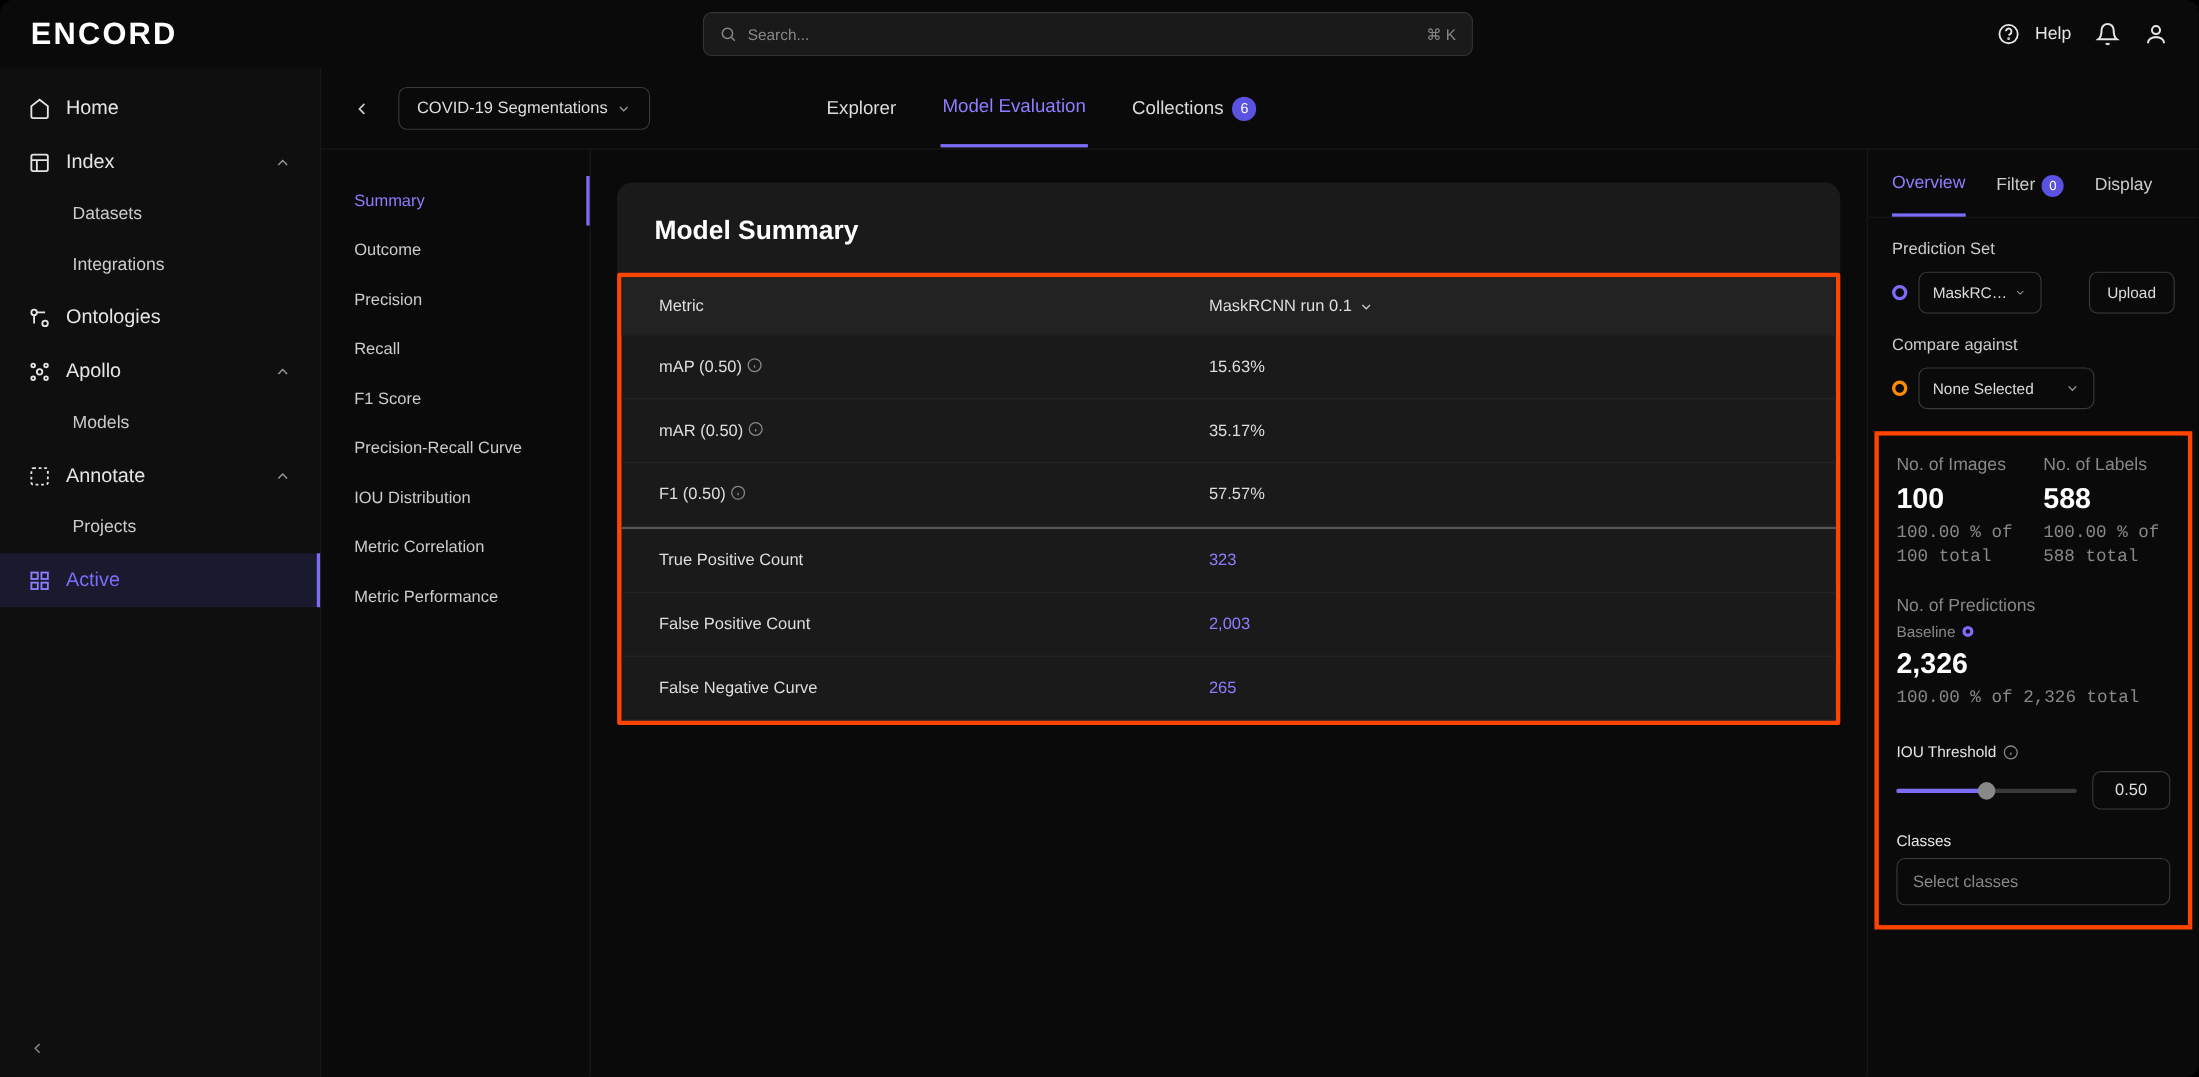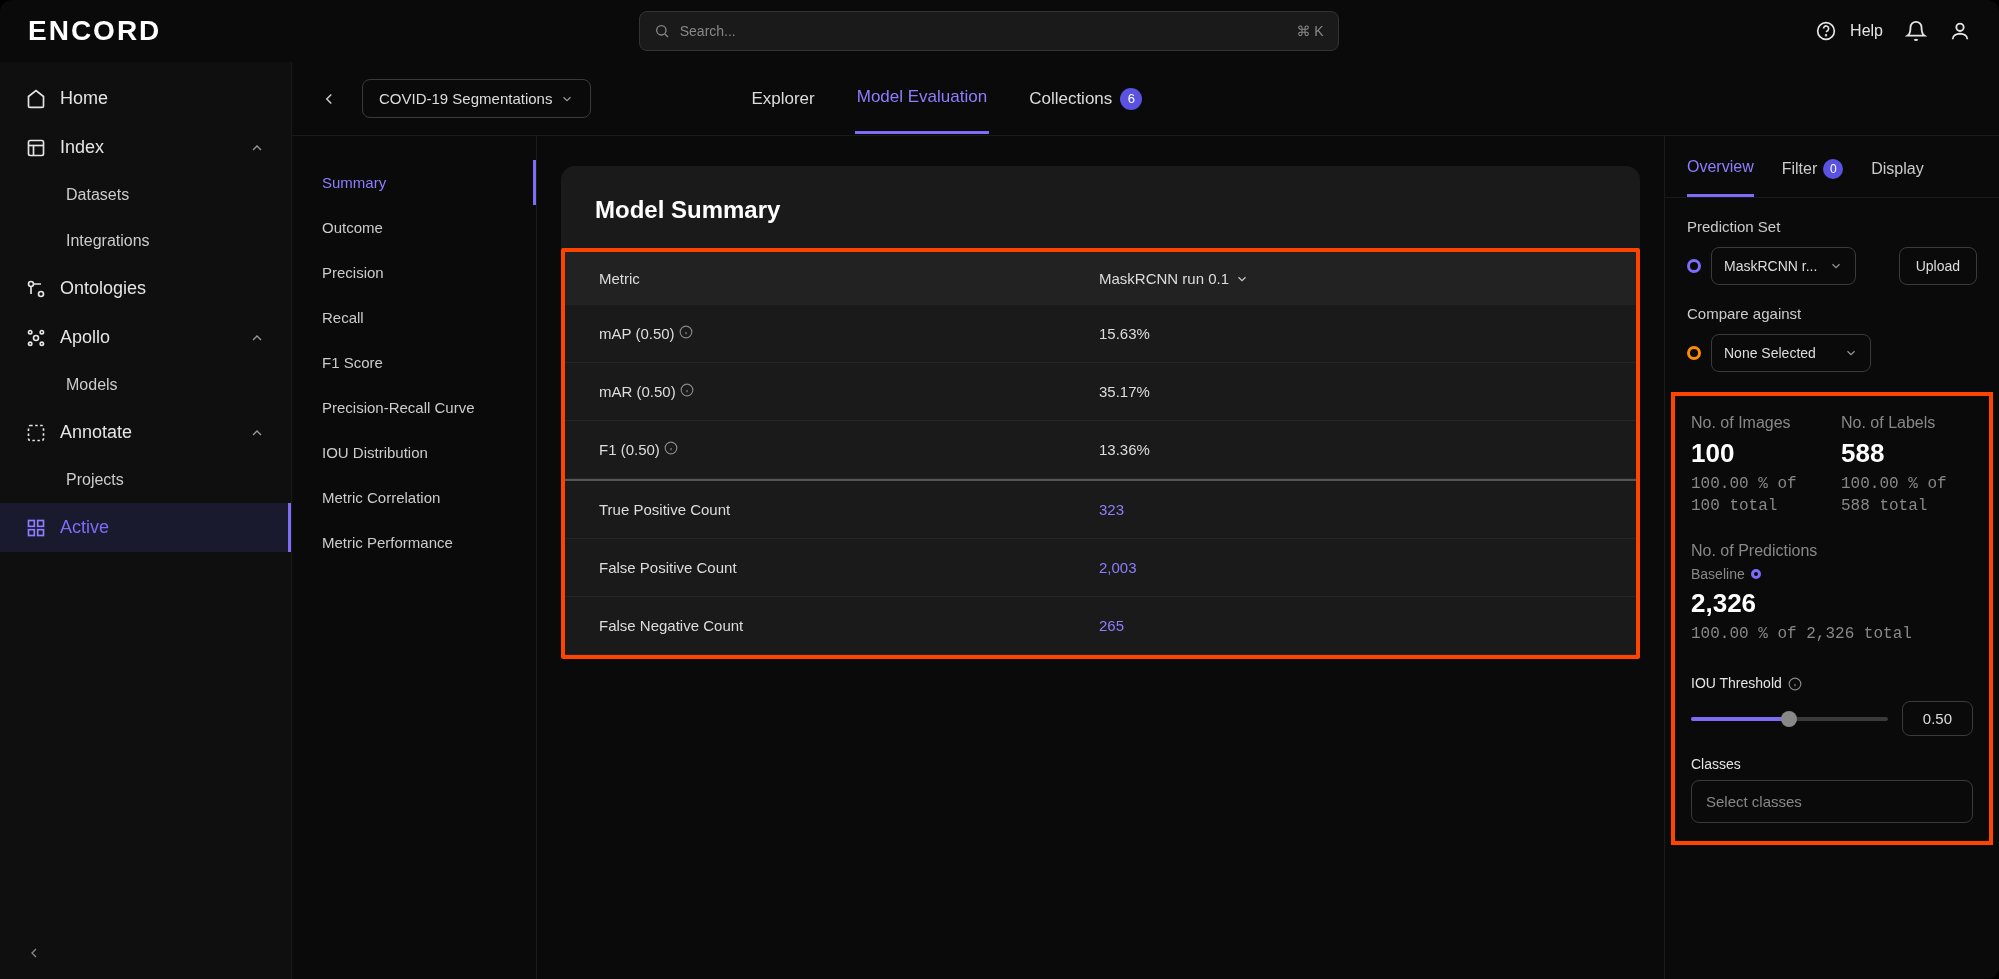--- a/index.html
+++ b/index.html
@@ -150,21 +150,21 @@
   display:flex; padding:20px 34px; border-bottom:1px solid #252525;
   font-size:15px; color:#ddd;
 }
 .trow .tc1 { width:500px; display:flex; align-items:flex-start; gap:4px; }
 .trow .tc2 { color:#ddd; }
 .trow .tc2.link { color:#8d7eff; }
 .trow.sep { border-top:2px solid #555; }
 .info-ic { display:inline-flex; }
 
 .rpanel {
-  width: 335px;
+  width: 302px;
   border-left:1px solid #1a1a1a;
   display:flex; flex-direction:column;
 }
 .rtabs { display:flex; gap:28px; padding: 22px 22px 0; border-bottom:1px solid #1a1a1a; }
 .rtab { color:#ccc; font-size:16px; padding-bottom:18px; cursor:pointer; display:flex; align-items:center; gap:6px;}
 .rtab.active { color:#8d7eff; border-bottom:3px solid #7c6cf8; }
 .rtab .badge2 { background:#5a52e0; color:#fff; border-radius:50%; width:20px; height:20px; display:inline-flex; align-items:center; justify-content:center; font-size:12px;}
 .rsection { padding: 20px 22px; }
 .rsection .lbl { color:#ccc; font-size:15px; margin-bottom:12px; display:block;}
 .psrow { display:flex; align-items:center; gap:10px; }
@@ -394,37 +394,37 @@
                     <div class="tc1">
                       <span>F1 (0.50)</span>
                       <span class="info-ic">
                         <svg width="14" height="14" viewBox="0 0 24 24" fill="none" stroke="#888" stroke-width="2">
                           <circle cx="12" cy="12" r="10"></circle>
                           <line x1="12" y1="8" x2="12" y2="8"></line>
                           <line x1="12" y1="12" x2="12" y2="16"></line>
                         </svg>
                       </span>
                     </div>
-                    <div class="tc2">13.36%</div>
+                    <div class="tc2">57.57%</div>
                   </div>
                   <div class="trow sep">
                     <div class="tc1">
                       <span>True Positive Count</span>
                     </div>
                     <div class="tc2 link">323</div>
                   </div>
                   <div class="trow">
                     <div class="tc1">
                       <span>False Positive Count</span>
                     </div>
                     <div class="tc2 link">2,003</div>
                   </div>
                   <div class="trow">
                     <div class="tc1">
-                      <span>False Negative Count</span>
+                      <span>False Negative Curve</span>
                     </div>
                     <div class="tc2 link">265</div>
                   </div>
                 </div>
             </div>
           </div>
         </div>
 
         <div class="rpanel">
           <div class="rtabs">

